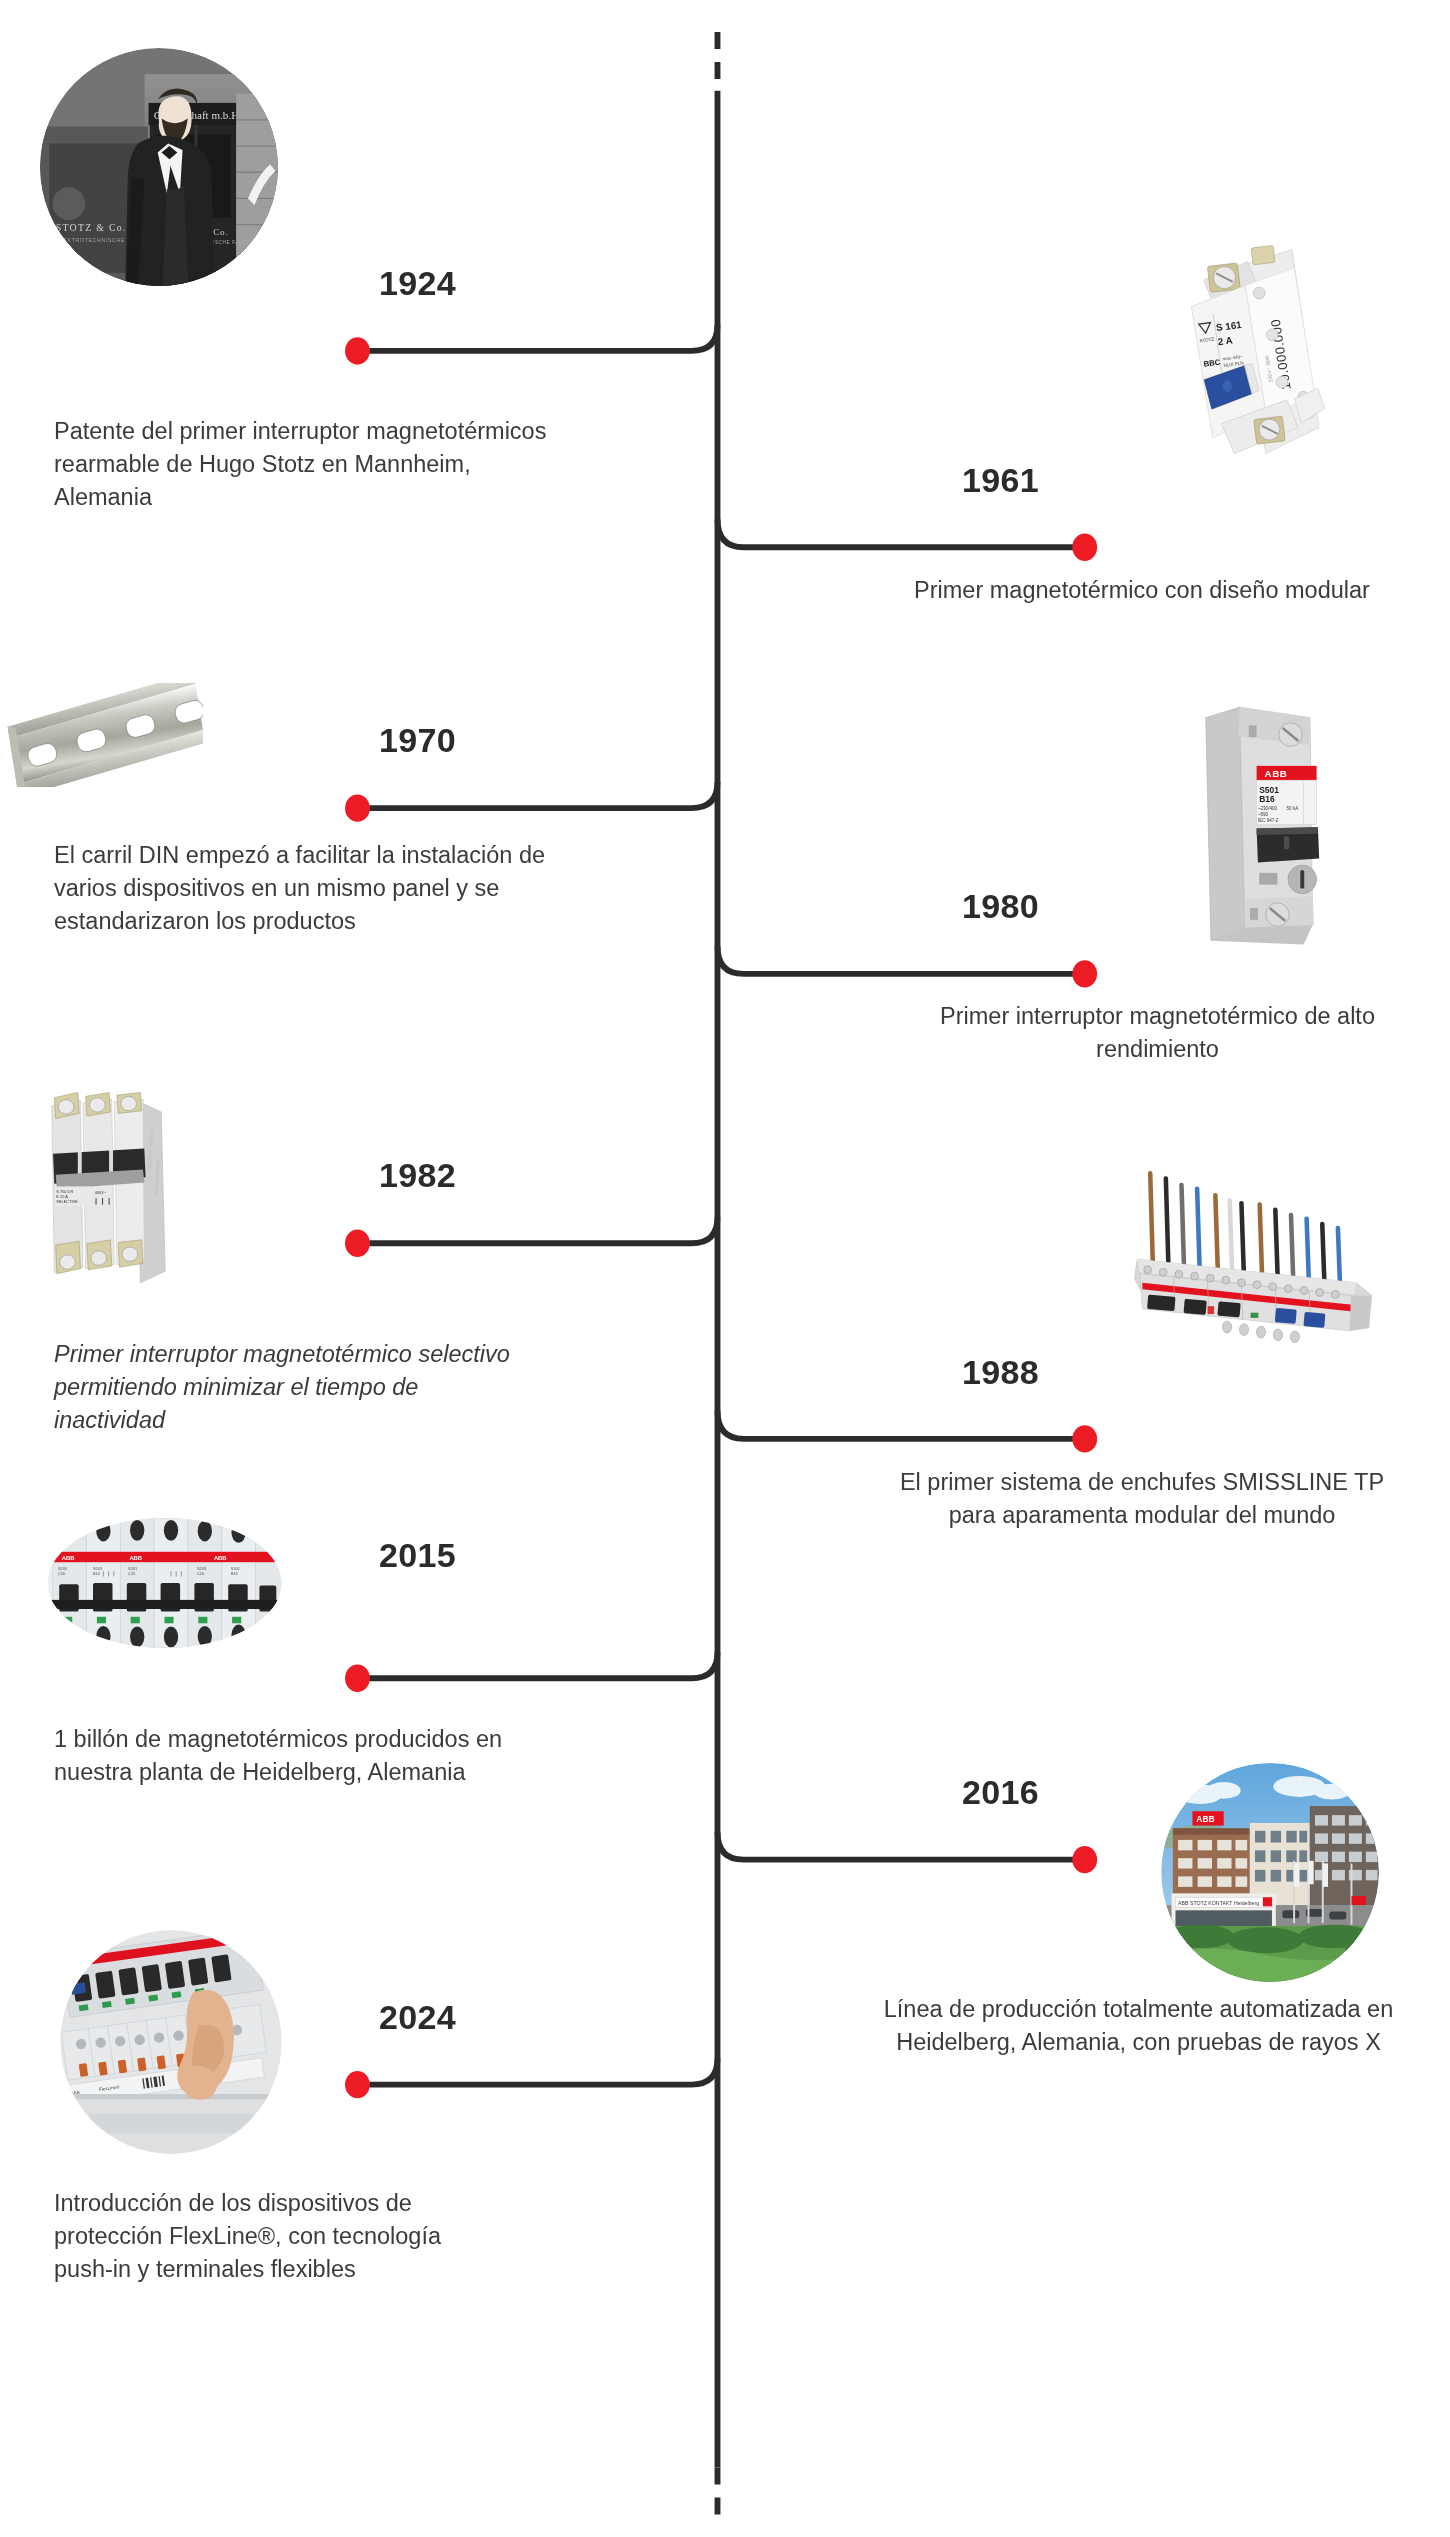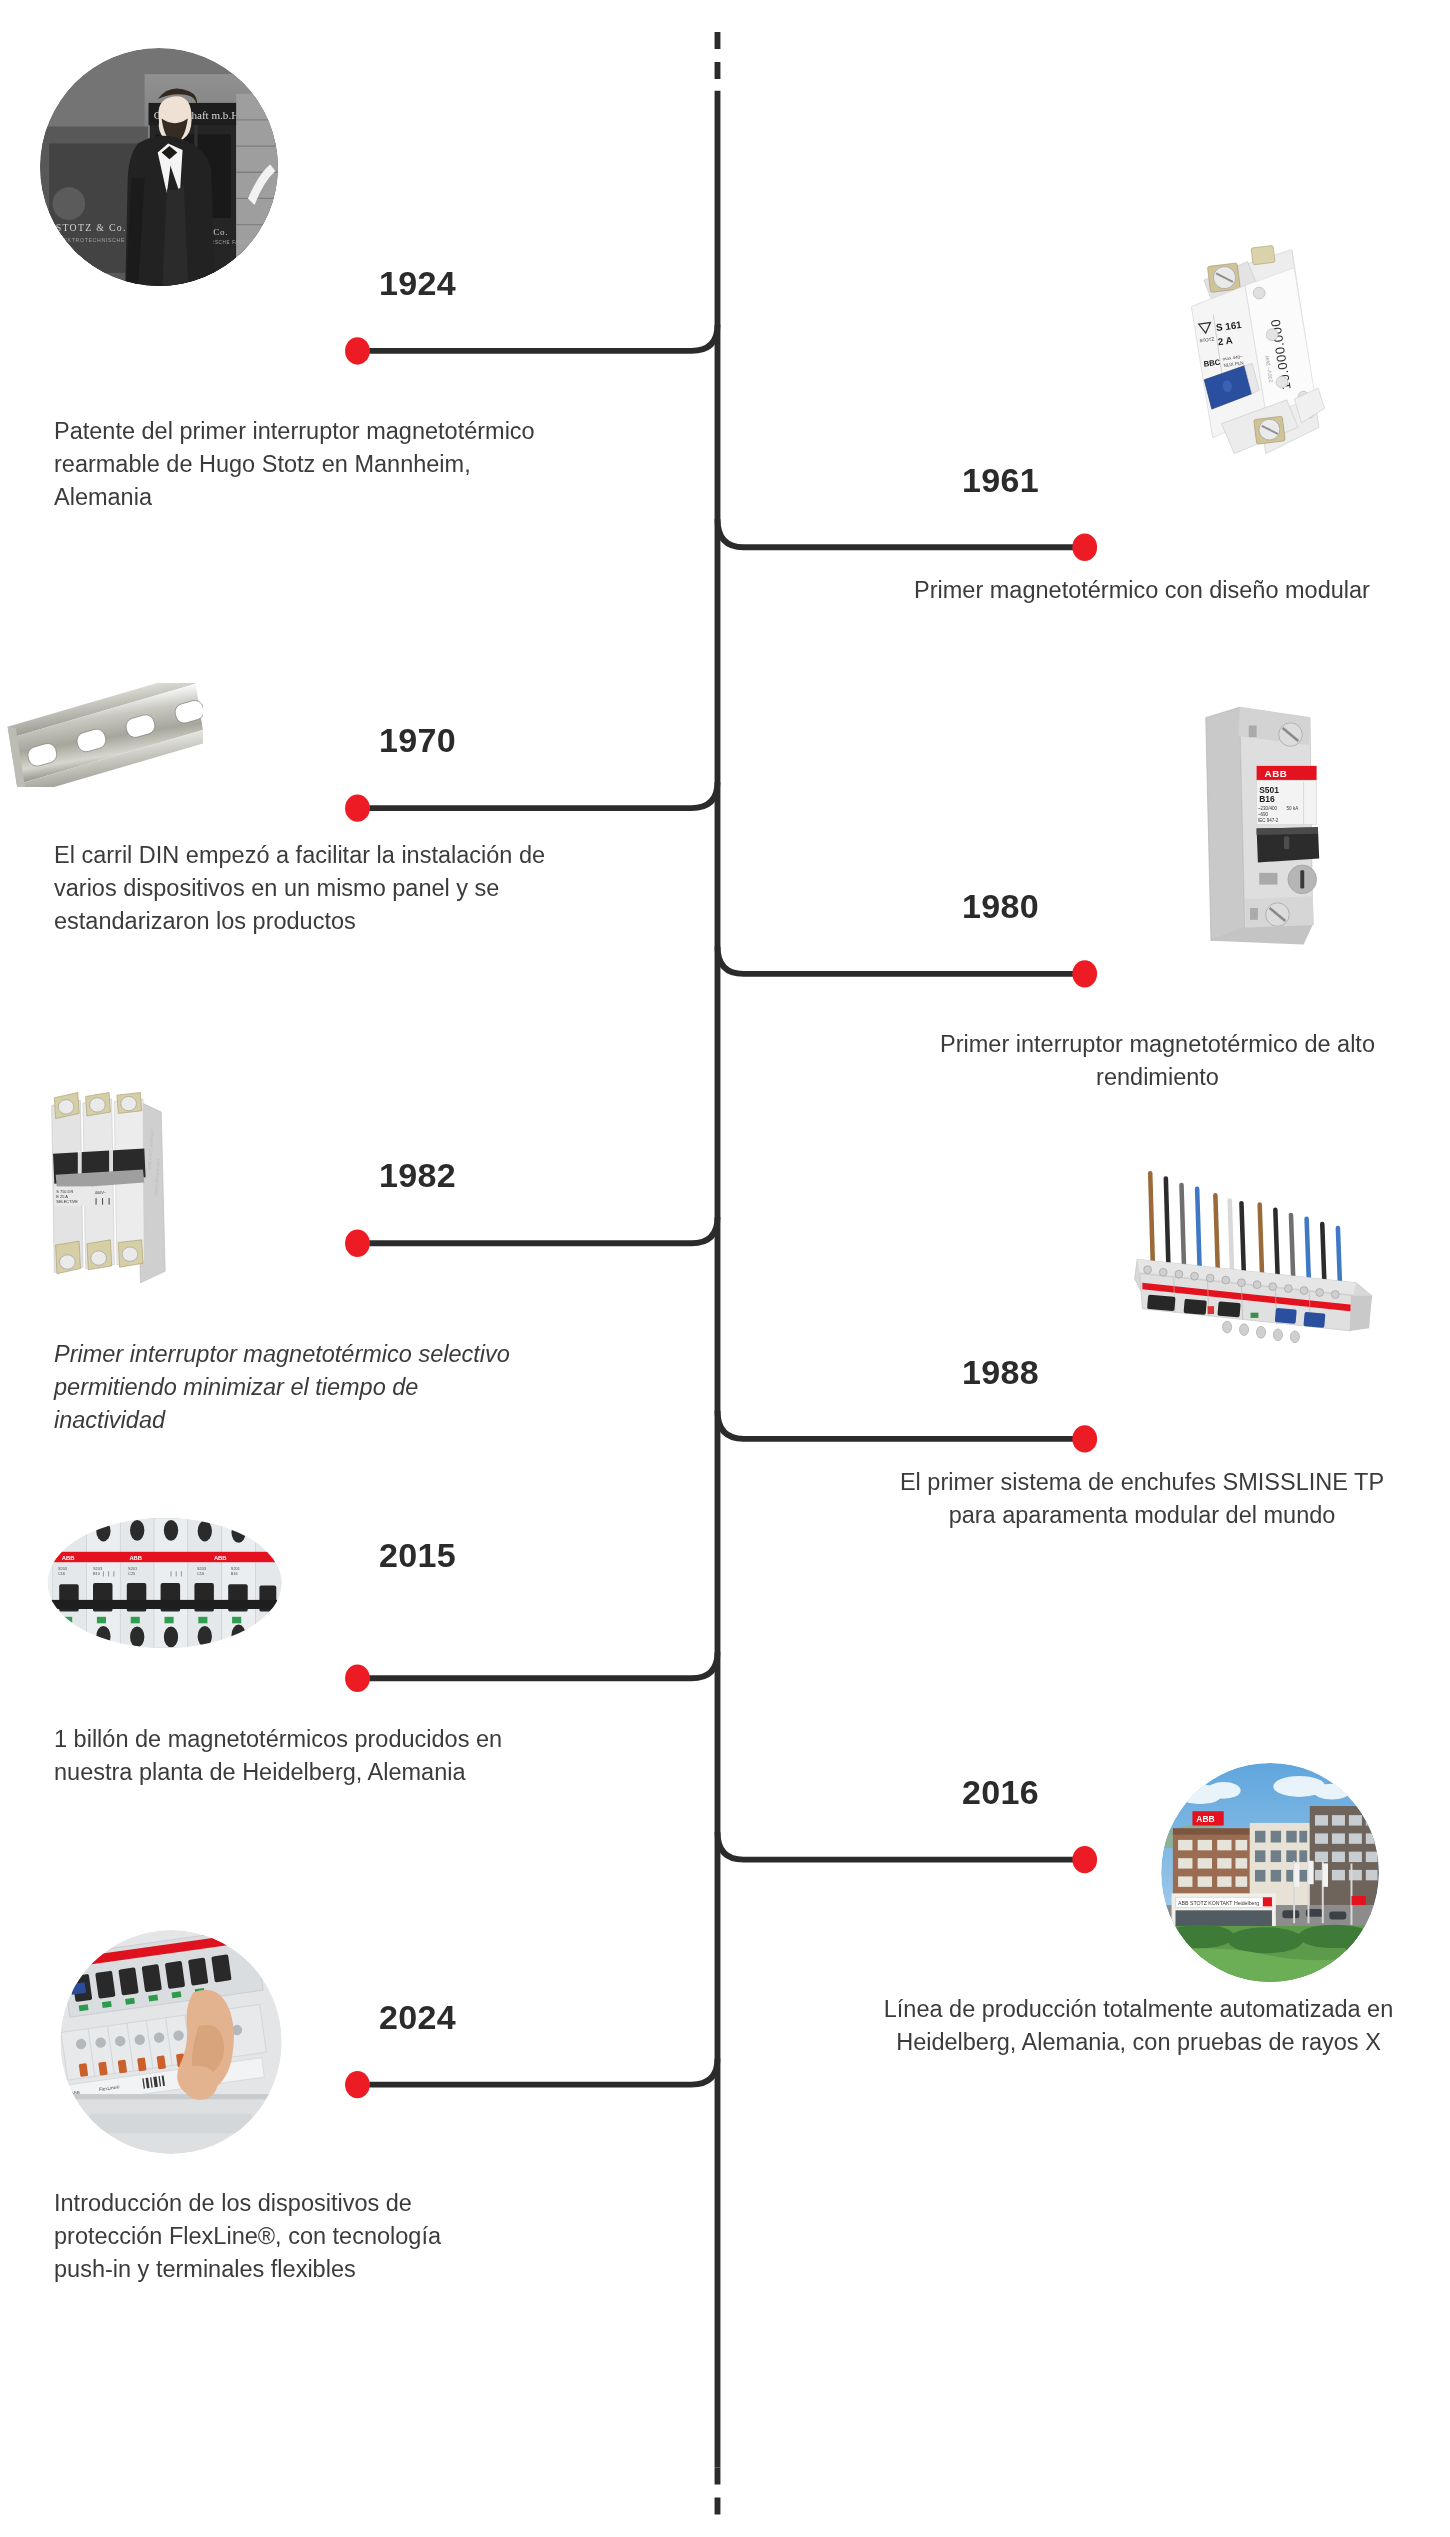--- a/index.html
+++ b/index.html
@@ -697,27 +697,27 @@
   <div class="year" style="left:379px;top:266px;text-align:right;">1924</div>
   <div class="year" style="left:962px;top:463px;">1961</div>
   <div class="year" style="left:379px;top:723px;">1970</div>
   <div class="year" style="left:962px;top:889px;">1980</div>
   <div class="year" style="left:379px;top:1158px;">1982</div>
   <div class="year" style="left:962px;top:1355px;">1988</div>
   <div class="year" style="left:379px;top:1538px;">2015</div>
   <div class="year" style="left:962px;top:1775px;">2016</div>
   <div class="year" style="left:379px;top:2000px;">2024</div>
 
-  <div class="body-text left" style="left:54px;top:415px;width:515px;">Patente del primer interruptor magnetotérmico rearmable de Hugo Stotz en Mannheim, Alemania</div>
+  <div class="body-text left" style="left:54px;top:415px;width:515px;">Patente del primer interruptor magnetotérmicos rearmable de Hugo Stotz en Mannheim, Alemania</div>
 
   <div class="body-text right" style="left:881px;top:574px;width:522px;">Primer magnetotérmico con diseño modular</div>
 
   <div class="body-text left" style="left:54px;top:839px;width:522px;">El carril DIN empezó a facilitar la instalación de varios dispositivos en un mismo panel y se estandarizaron los productos</div>
 
-  <div class="body-text right" style="left:913px;top:1000px;width:489px;margin-top:28px;">Primer interruptor magnetotérmico de alto rendimiento</div>
+  <div class="body-text right" style="left:913px;top:1000px;width:489px;">Primer interruptor magnetotérmico de alto rendimiento</div>
 
   <div class="body-text left" style="left:54px;top:1338px;width:457px;font-style:italic;">Primer interruptor magnetotérmico selectivo permitiendo minimizar el tiempo de inactividad</div>
 
   <div class="body-text right" style="left:881px;top:1466px;width:522px;">El primer sistema de enchufes SMISSLINE TP para aparamenta modular del mundo</div>
 
   <div class="body-text left" style="left:54px;top:1723px;width:483px;">1 billón de magnetotérmicos producidos en nuestra planta de Heidelberg, Alemania</div>
 
   <div class="body-text left" style="left:54px;top:2187px;width:418px;">Introducción de los dispositivos de protección FlexLine®, con tecnología push-in y terminales flexibles</div>
 
   <div class="body-text right" style="left:874px;top:1993px;width:529px;">Línea de producción totalmente automatizada en Heidelberg, Alemania, con pruebas de rayos X</div>

